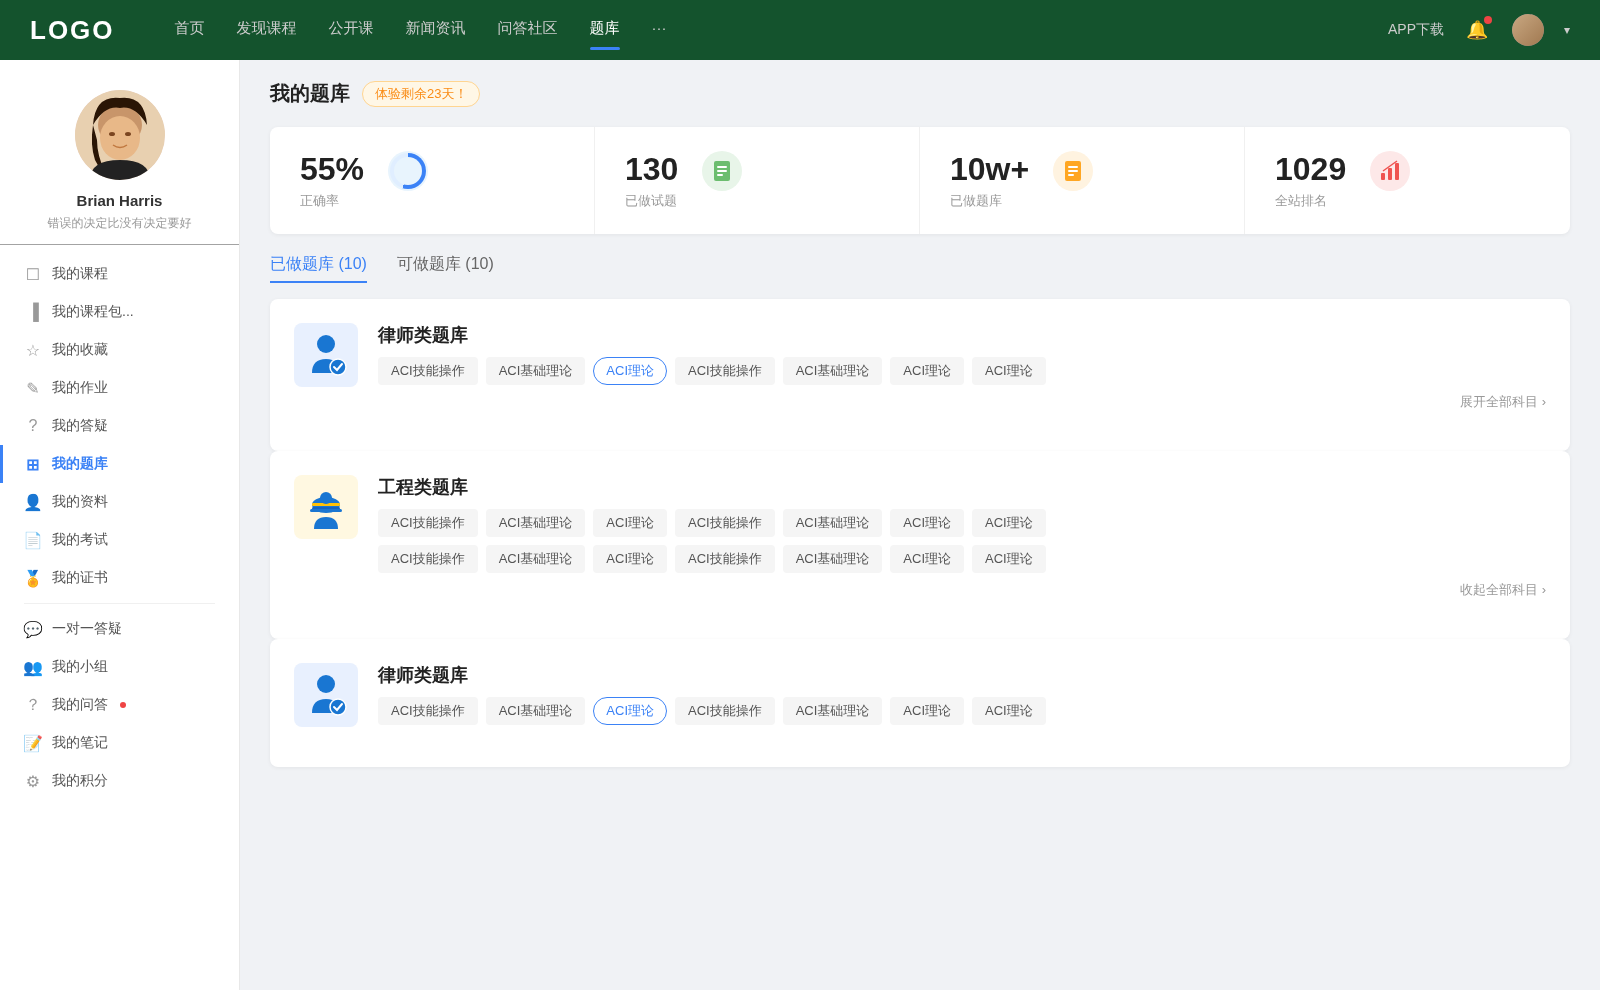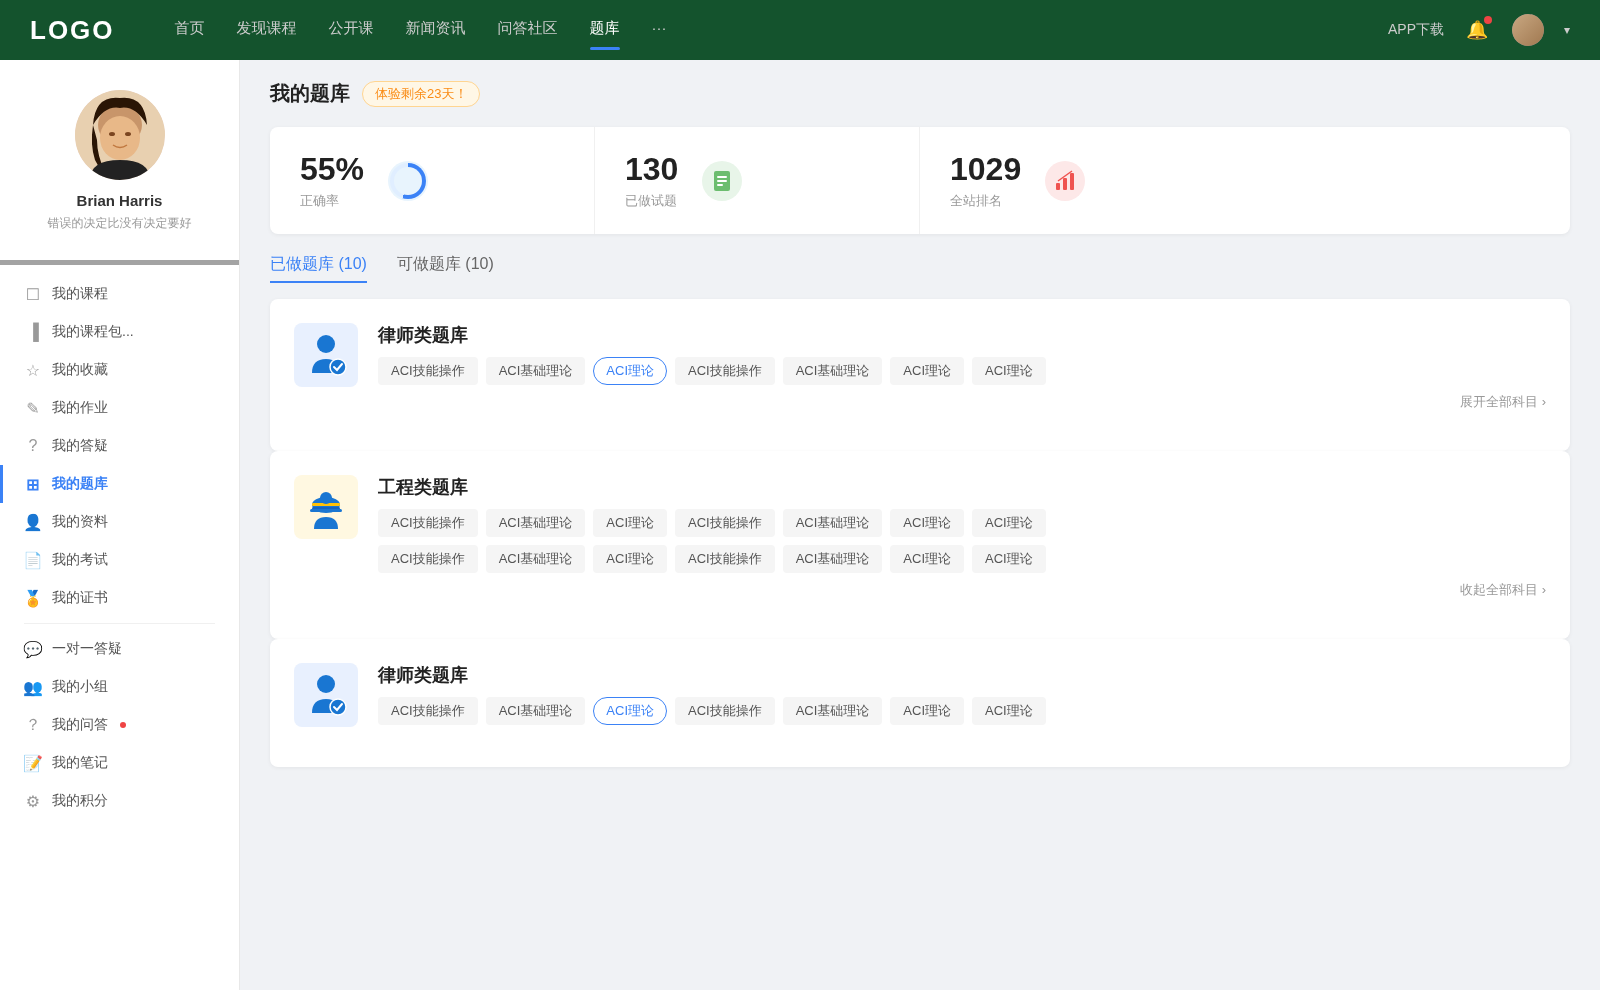--- a/index.html
+++ b/index.html
@@ -110,22 +110,22 @@
       border-right: 1px solid #e8e8e8;
       position: fixed;
       top: 60px;
       bottom: 0;
       overflow-y: auto;
     }
     .sidebar-profile {
       display: flex;
       flex-direction: column;
       align-items: center;
-      padding: 0 20px 28px;
-      border-bottom: 5px solid #a3a3a3;
+      padding: 0 20px 12px;
+      border-bottom: 1px solid #a3a3a3;
     }
     .avatar-wrap {
       width: 90px; height: 90px;
       border-radius: 50%;
       overflow: hidden;
       background: #e8d0c0;
       margin-bottom: 12px;
     }
     .user-name {
       font-size: 15px;
@@ -220,21 +220,21 @@
       background: #fff;
       border-radius: 8px;
       overflow: hidden;
       margin-bottom: 20px;
       box-shadow: 0 1px 4px rgba(0,0,0,0.06);
     }
     .stat-item {
       padding: 24px 30px;
       border-right: 1px solid #f0f0f0;
       display: flex;
-      align-items: center;
+      align-items: flex-start;
       gap: 24px;
     }
     .stat-item:last-child { border-right: none; }
     .stat-number {
       font-size: 32px;
       font-weight: 700;
       color: #222;
     }
     .stat-label {
       font-size: 13px;
@@ -519,20 +519,34 @@
         <div class="stat-icon green">
           <svg width="24" height="24" viewBox="0 0 24 24" fill="none">
             <rect x="4" y="2" width="16" height="20" rx="2" fill="#4caf50" opacity="0.8"></rect>
             <rect x="7" y="7" width="10" height="2" rx="1" fill="#fff"></rect>
             <rect x="7" y="11" width="10" height="2" rx="1" fill="#fff"></rect>
             <rect x="7" y="15" width="6" height="2" rx="1" fill="#fff"></rect>
           </svg>
         </div>
       </div>
 
+      <div class="stat-item">
+        <div>
+          <div class="stat-number">10w+</div>
+          <div class="stat-label">已做题库</div>
+        </div>
+        <div class="stat-icon orange">
+          <svg width="24" height="24" viewBox="0 0 24 24" fill="none">
+            <rect x="4" y="2" width="16" height="20" rx="2" fill="#ff9800" opacity="0.85"></rect>
+            <rect x="7" y="7" width="10" height="2" rx="1" fill="#fff"></rect>
+            <rect x="7" y="11" width="10" height="2" rx="1" fill="#fff"></rect>
+            <rect x="7" y="15" width="6" height="2" rx="1" fill="#fff"></rect>
+          </svg>
+        </div>
+      </div>
 
       <div class="stat-item">
         <div>
           <div class="stat-number">1029</div>
           <div class="stat-label">全站排名</div>
         </div>
         <div class="stat-icon red">
           <svg width="24" height="24" viewBox="0 0 24 24" fill="none">
             <rect x="3" y="14" width="4" height="7" rx="1" fill="#ef5350"></rect>
             <rect x="10" y="9" width="4" height="12" rx="1" fill="#ef5350"></rect>

